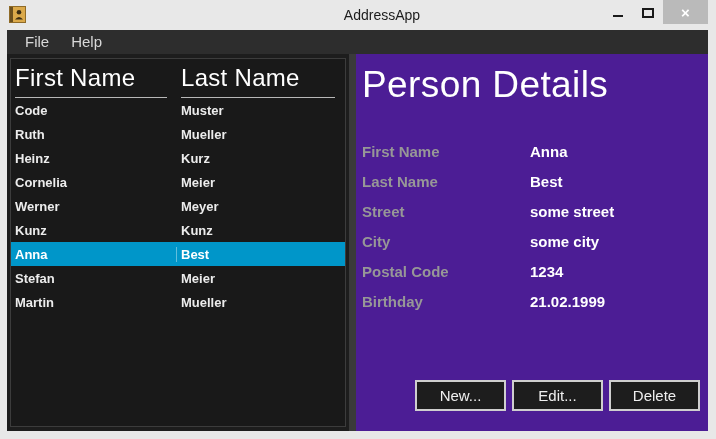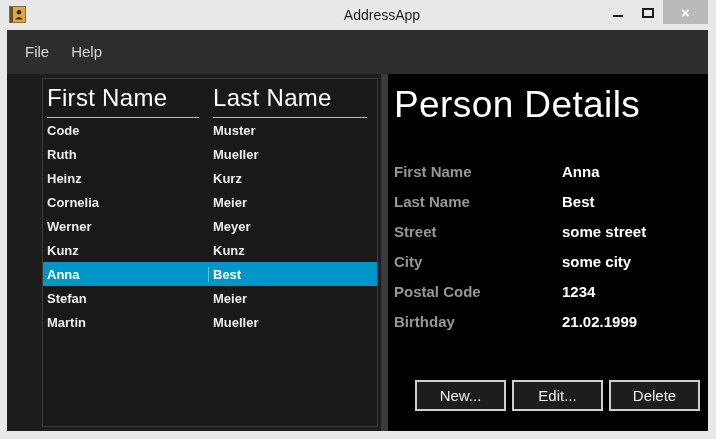--- a/index.html
+++ b/index.html
@@ -15,28 +15,28 @@
   .ctl { width:30px; height:24px; display:flex; align-items:center; justify-content:center; cursor:default; }
   .ctl .dash { width:10px; height:2px; background:#1a1a1a; margin-top:7px; }
   .ctl .rect { width:12px; height:10px; border:2px solid #1a1a1a; margin-top:1px; background:transparent; }
   .ctl-close { width:45px; height:24px; display:flex; align-items:center; justify-content:center;
                background:var(--close-bg,#bababa); color:#fff; font-size:15px; font-weight:bold; }
 
   
   .client { position:absolute; top:30px; left:7px; right:8px; bottom:8px;
             background:#1d1d1d; display:flex; flex-direction:column; }
 
-  .menubar { height:44px; background:#2d2d2d; display:flex; align-items:center; padding-left:7px;
+  .menubar { height:24px; background:#2d2d2d; display:flex; align-items:center; padding-left:7px;
              flex:0 0 auto; }
   .menu-item { padding:0 11px; font-size:15px; font-weight:300; color:#d8d8d8; line-height:36px; cursor:default; }
 
-  .split { flex:1; display:flex; min-height:0;padding-left:32px; }
+  .split { flex:1; display:flex; min-height:0; }
   .left-pane { width:342px; flex:0 0 342px; background:#1d1d1d; padding:4px 3px; }
   .divider { width:7px; flex:0 0 7px; background:#3a3a3a; cursor:col-resize; }
-  .right-pane { flex:1; position:relative; background:#000000; padding:0 8px 0 6px; overflow:hidden; }
+  .right-pane { flex:1; position:relative; background:#4c1d95; padding:0 8px 0 6px; overflow:hidden; }
 
   
   .table { width:100%; height:100%; background:#191919; border:1px solid #3c3c3c;
            display:flex; flex-direction:column; overflow:hidden; }
   .thead { display:flex; flex:0 0 auto; }
   .th { padding:5px 0 0 4px; font-size:24px; font-weight:200; color:#fff; letter-spacing:.3px; cursor:default; }
   .th-first { width:166px; flex:0 0 166px; }
   .th-last  { flex:1; }
   .th .uline { display:block; height:1px; background:#b8b8b8; margin:5px 10px 0 0; }
   .tbody { flex:1; }

